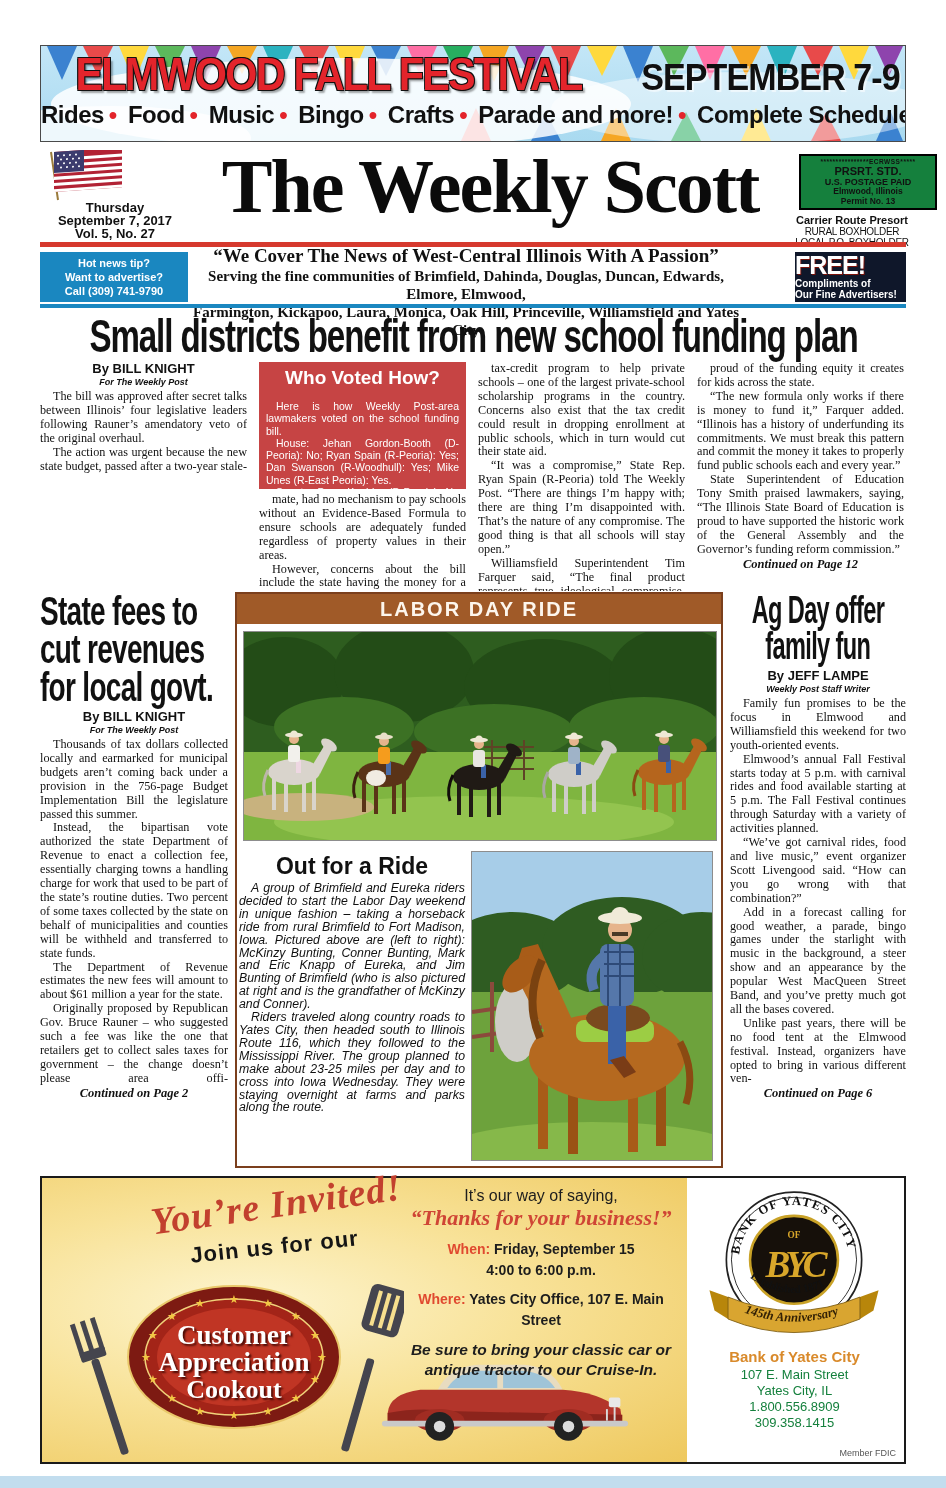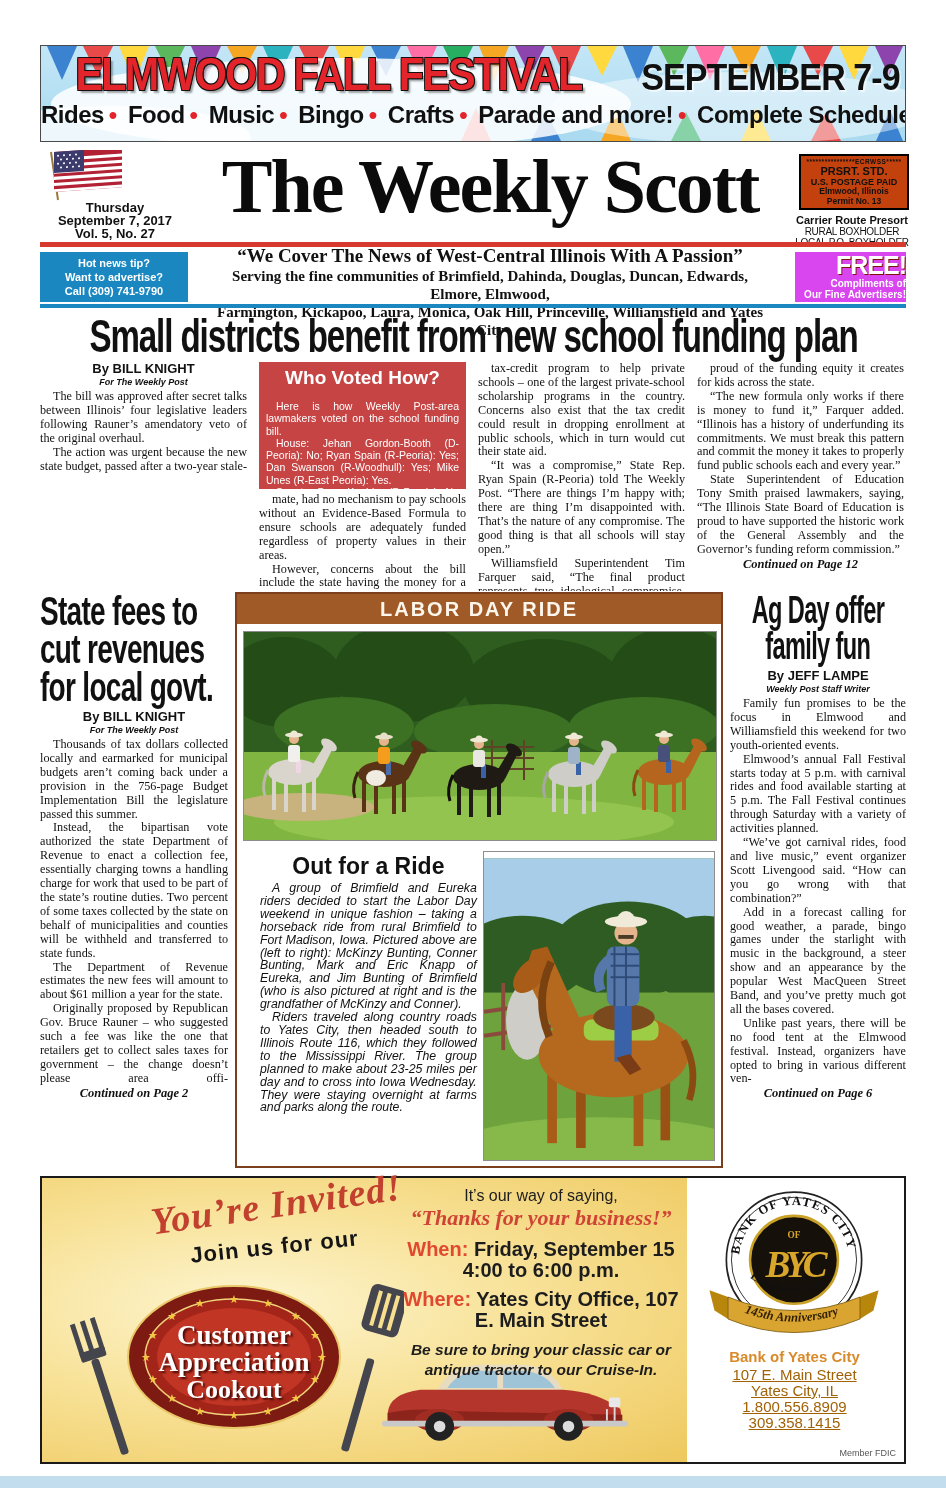--- a/index.html
+++ b/index.html
@@ -20,40 +20,40 @@
   .banner-row2{position:relative;text-align:center;font-family:"Liberation Sans",sans-serif;font-weight:bold;
           font-size:24px;line-height:30px;color:#101010;letter-spacing:-0.5px;white-space:nowrap;}
   .banner-row2 .dot{color:#e3242b;padding:0 5px;}
 
   
   .flag{position:absolute;left:48px;top:150px;}
   .dateblock{position:absolute;left:30px;top:201px;width:170px;text-align:center;
           font-family:"Liberation Sans",sans-serif;font-weight:bold;font-size:13px;line-height:13px;}
   .paper-title{position:absolute;left:178px;top:146px;width:624px;text-align:center;
           font-weight:bold;font-size:76px;line-height:80px;letter-spacing:-2px;color:#0b0b0b;}
-  .postalbox{position:absolute;left:799px;top:154px;width:106px;border:2px solid #000;background:#c2410c;
-          text-align:center;font-family:"Liberation Sans",sans-serif;font-weight:bold;padding:2px 0;}
+  .postalbox{position:absolute;left:799px;top:154px;width:106px;border:2px solid #000;background:#15803d;
+          text-align:center;font-family:"Liberation Sans",sans-serif;font-weight:bold;padding:2px 14px;}
   .postalbox .ecr{font-size:6.5px;letter-spacing:.5px;line-height:7px;}
   .postalbox .p1{font-size:11px;line-height:12px;}
   .postalbox .p2{font-size:9px;line-height:10px;}
   .postalbox .p3{font-size:8.5px;line-height:9.5px;}
   .carrierblock{position:absolute;left:792px;top:214px;width:120px;text-align:center;
           font-family:"Liberation Sans",sans-serif;}
   .carrierblock .c1{font-weight:bold;font-size:11px;line-height:12px;}
   .carrierblock .c2{font-size:10px;line-height:11px;letter-spacing:-0.3px;}
   .rule-red{position:absolute;left:40px;top:242px;width:866px;height:5px;background:#d6392e;}
   .rule-blue{position:absolute;left:40px;top:304px;width:866px;height:4px;background:#1a87c0;}
   .newstip{position:absolute;left:40px;top:252px;width:148px;height:50px;background:#1a87c0;color:#fff;
           font-family:"Liberation Sans",sans-serif;font-weight:bold;font-size:11px;line-height:14px;
           text-align:center;display:flex;flex-direction:column;justify-content:center;}
-  .tagline{position:absolute;left:212px;top:245px;width:556px;text-align:center;}
+  .tagline{position:absolute;left:188px;top:245px;width:556px;text-align:center;}
   .tagline .t1{font-weight:bold;font-size:19px;line-height:22px;}
   .tagline .t2{font-weight:bold;font-size:15px;line-height:18px;}
-  .freebox{position:absolute;left:795px;top:252px;width:111px;height:50px;background:#d946ef;color:#fff;
-          text-align:right;font-family:"Liberation Sans",sans-serif;}
+  .freebox{position:absolute;left:795px;top:252px;width:111px;height:50px;background:#0f172a;color:#fff;
+          text-align:left;font-family:"Liberation Sans",sans-serif;}
   .freebox .f1{font-weight:bold;font-size:25px;line-height:26px;letter-spacing:-1px;
           text-shadow:1px 1px 0 #7c120a;}
   .freebox .f2{font-weight:bold;font-size:10px;line-height:11px;}
 
   
   .lead-headline{position:absolute;left:40px;top:309px;width:866px;height:52px;display:flex;justify-content:center;}
   .lead-headline span{white-space:nowrap;font-family:"Liberation Sans",sans-serif;font-weight:bold;
           font-size:46px;letter-spacing:-1.5px;transform:scaleX(0.72);transform-origin:center;}
   .lead-cols{position:absolute;left:40px;top:362px;width:866px;height:229px;display:flex;gap:12px;overflow:hidden;}
   .lead-col{width:207px;overflow:hidden;}
@@ -77,21 +77,21 @@
           font-size:40px;line-height:38px;letter-spacing:-1px;transform:scaleX(0.70);transform-origin:left center;}
   .mid-right{width:176px;overflow:hidden;}
   .sec-headline-c{display:flex;justify-content:center;}
   .sec-headline-c span{white-space:nowrap;font-family:"Liberation Sans",sans-serif;font-weight:bold;
           font-size:38px;line-height:36px;letter-spacing:-1px;transform:scaleX(0.62);transform-origin:center;}
 
   .ridebox{width:488px;border:2px solid #7b3f1d;background:#fff;box-sizing:border-box;}
   .ridebar{height:30px;background:#a05a28;color:#fdf6ec;font-family:"Liberation Sans",sans-serif;
           font-weight:bold;font-size:20px;line-height:30px;text-align:center;letter-spacing:2px;}
   .photo1{margin:7px 6px 0 6px;border:1px solid #8d8d8d;}
-  .cap-row{display:flex;margin:6px 6px 6px 23px;gap:6px;}
+  .cap-row{display:flex;margin:6px 6px 6px 2px;gap:6px;}
   .cap-col{width:226px;}
   .cap-title{font-family:"Liberation Sans",sans-serif;font-weight:bold;font-size:23px;line-height:26px;
           text-align:center;margin:2px 0 3px;}
   .cap-col p{margin:0;font-family:"Liberation Sans",sans-serif;font-style:italic;font-size:12.3px;
           line-height:12.9px;text-indent:12px;text-align:justify;}
   .photo2{border:1px solid #8d8d8d;}
 
   
   .ad{position:absolute;left:40px;top:1176px;width:862px;height:284px;border:2px solid #1a1a1a;background:#fff;}
   .ad-left{position:absolute;left:0;top:0;width:645px;height:284px;
@@ -99,30 +99,30 @@
   .invited{position:absolute;left:108px;top:4px;transform:rotate(-8deg);font-style:italic;font-weight:bold;
           font-size:38px;color:#c2402e;letter-spacing:1px;}
   .join{position:absolute;left:148px;top:56px;transform:rotate(-6deg);
           font-family:"Liberation Sans",sans-serif;font-weight:bold;font-size:22px;color:#151515;letter-spacing:1px;}
   .badge-svg{position:absolute;left:22px;top:74px;}
   .ad-mid{position:absolute;left:356px;top:8px;width:286px;text-align:center;
           font-family:"Liberation Sans",sans-serif;color:#1d1d1d;}
   .saying{font-size:16px;line-height:19px;}
   .thanks{font-family:"Liberation Serif",serif;font-style:italic;font-weight:bold;font-size:22px;
           line-height:26px;color:#cf4535;}
-  .whenwhere{font-weight:bold;font-size:20px;line-height:21px;margin-top:8px;}
+  .whenwhere{font-weight:bold;font-size:14px;line-height:21px;margin-top:8px;}
   .wlabel{color:#e0492f;}
   .bring{font-weight:bold;font-style:italic;font-size:15.5px;line-height:20px;margin-top:9px;}
   .car-svg{position:absolute;left:338px;top:160px;}
   .ad-right{position:absolute;left:645px;top:0;width:215px;height:284px;background:#fff;}
   .seal-svg{position:absolute;left:14px;top:4px;}
   .bank-name{position:absolute;left:0;top:170px;width:215px;text-align:center;
           font-family:"Liberation Sans",sans-serif;font-weight:bold;font-size:15px;color:#d98a2b;}
   .bank-addr{position:absolute;left:0;top:189px;width:215px;text-align:center;
-          font-family:"Liberation Sans",sans-serif;font-size:15px;line-height:16px;color:#a16207;text-decoration:underline;}
+          font-family:"Liberation Sans",sans-serif;font-size:13px;line-height:16px;color:#15803d;}
   .member{position:absolute;right:6px;bottom:4px;font-family:"Liberation Sans",sans-serif;
           font-size:9px;color:#555;}
   .bottom-strip{position:absolute;left:0;top:1476px;width:946px;height:12px;background:#c2ddee;}
 </style>
 </head>
 <body>
 
 <div id="page">
 
   <div class="banner">

